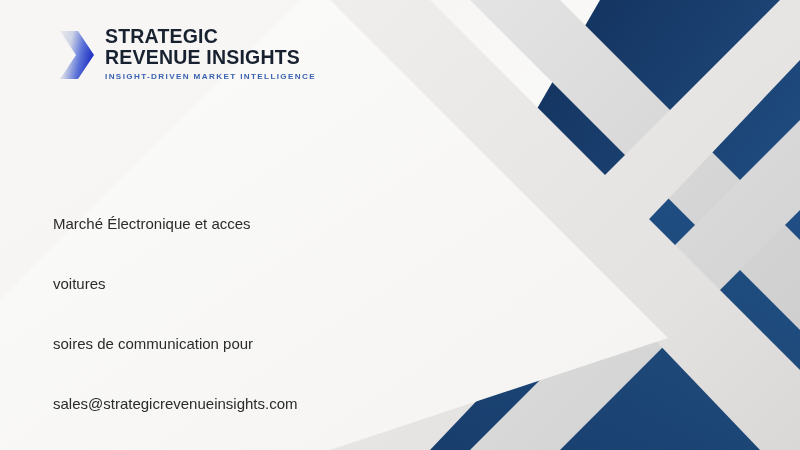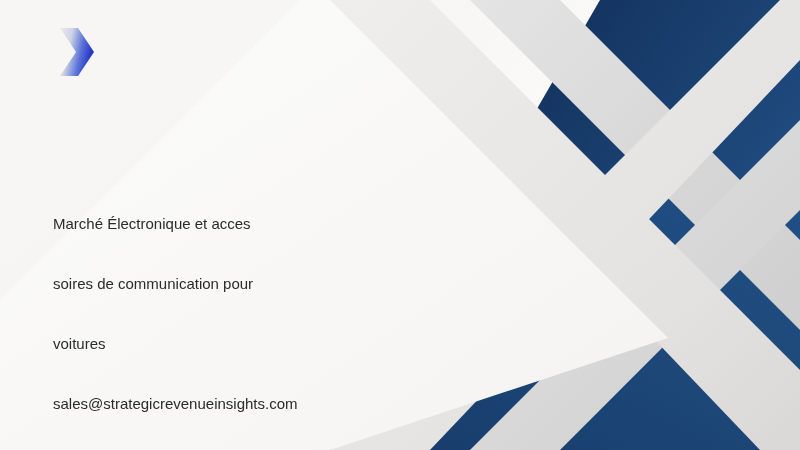--- a/index.html
+++ b/index.html
@@ -141,22 +141,27 @@
       <defs>
         <linearGradient id="markGrad" x1="0" y1="0" x2="1" y2="0.3">
           <stop offset="0%" stop-color="#ebebed"></stop>
           <stop offset="35%" stop-color="#cfd4e6"></stop>
           <stop offset="70%" stop-color="#5a72d8"></stop>
           <stop offset="100%" stop-color="#2335c4"></stop>
         </linearGradient>
       </defs>
       <path d="M2 2 L20 2 L36 26 L20 50 L2 50 L18 26 Z" fill="url(#markGrad)"></path>
     </svg>
+    <div class="logo-text">
+      <div class="logo-line1">STRATEGIC</div>
+      <div class="logo-line2">REVENUE INSIGHTS</div>
+      <div class="logo-tagline">INSIGHT-DRIVEN MARKET INTELLIGENCE</div>
+    </div>
   </div>
 
   <div class="content">
     <p>Marché Électronique et acces</p>
+    <p>voitures</p>
     <p>soires de communication pour</p>
-    <p>voitures</p>
     <p>sales@strategicrevenueinsights.com</p>
   </div>
 
 </div>
 
 </body></html>

